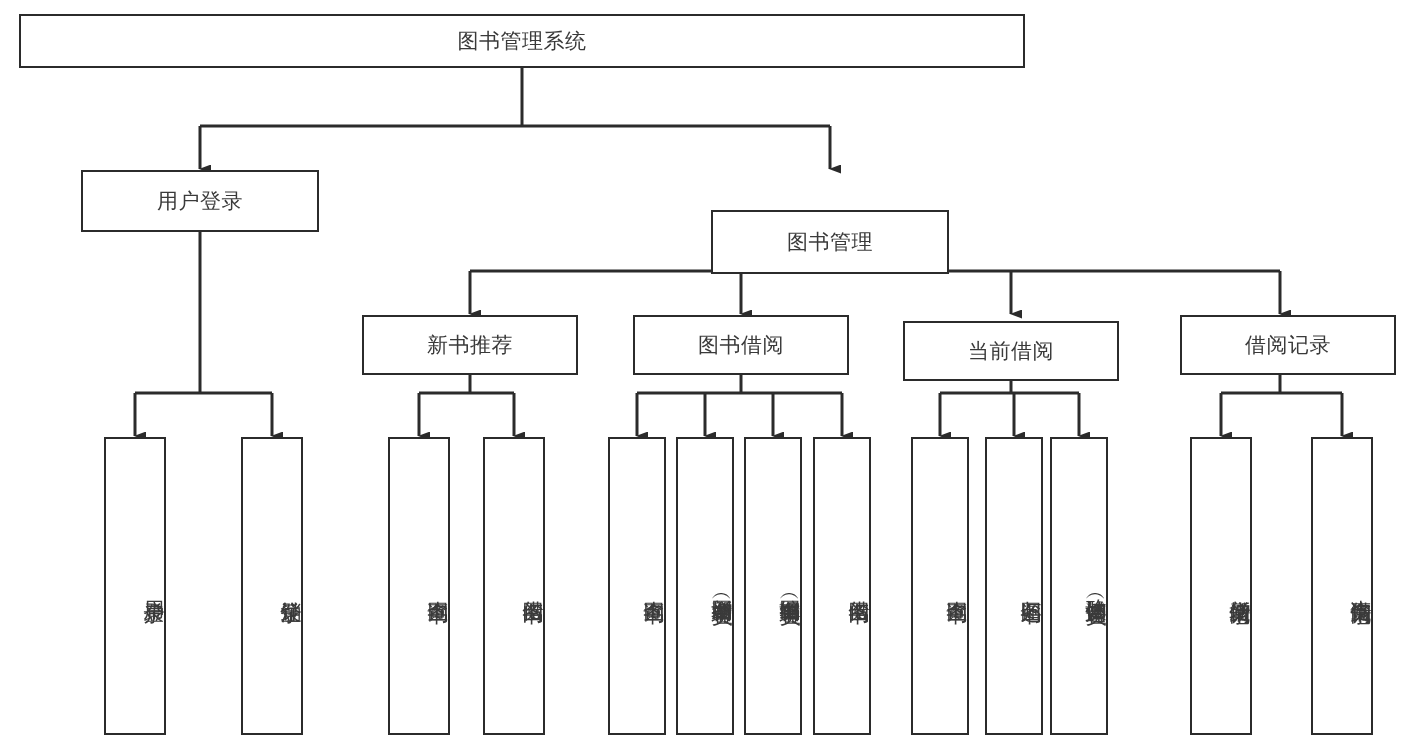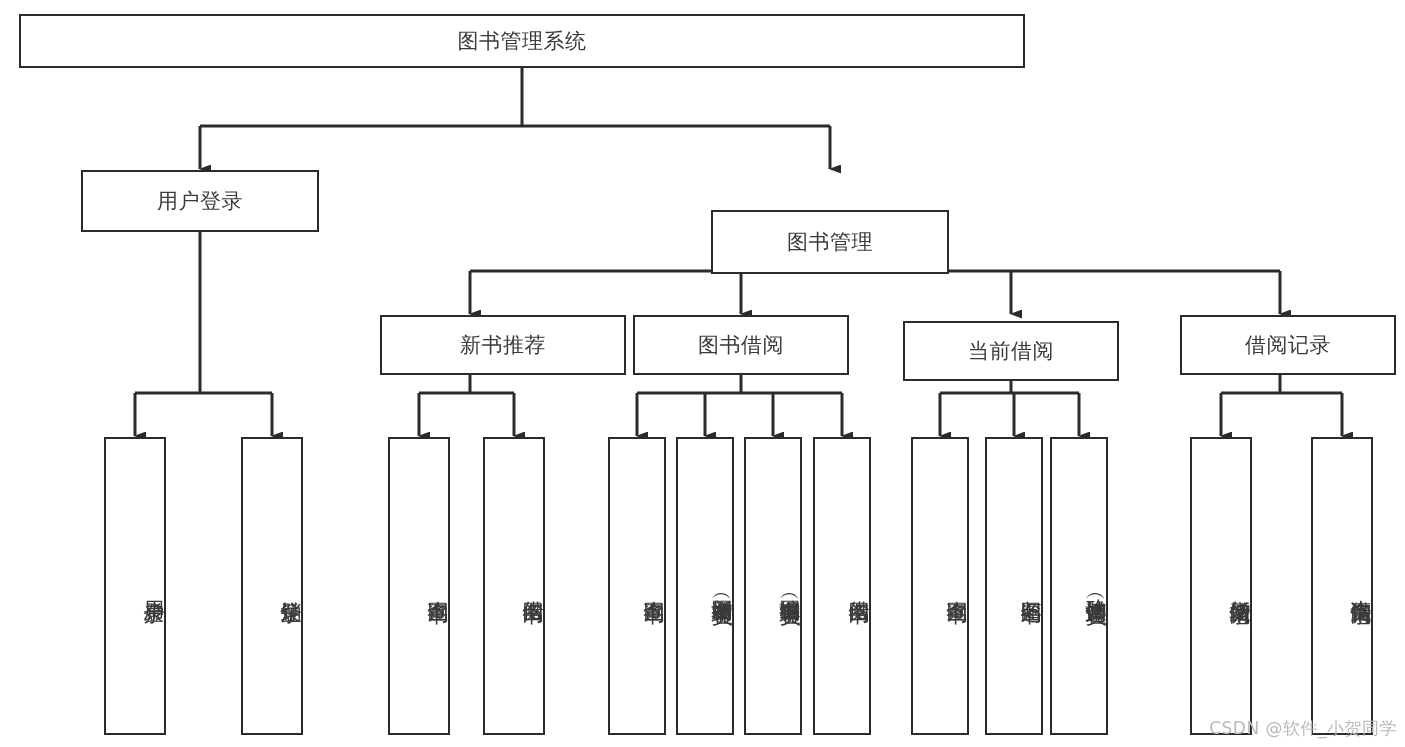--- a/index.html
+++ b/index.html
@@ -124,21 +124,21 @@
   <div id="node-layer">
       <div class="node horizontal" id="node-root" style="left: 19px; top: 14px; width: 1006px; height: 54px;">
         <span class="label">图书管理系统</span>
       </div>
       <div class="node horizontal" id="node-user-login" style="left: 81px; top: 170px; width: 238px; height: 62px;">
         <span class="label">用户登录</span>
       </div>
       <div class="node horizontal" id="node-book-manage" style="left: 711px; top: 170px; width: 238px; height: 64px; margin-top: 40px;">
         <span class="label">图书管理</span>
       </div>
-      <div class="node horizontal" id="node-new-book-rec" style="left: 380px; top: 315px; width: 246px; height: 60px;">
+      <div class="node horizontal" id="node-new-book-rec" style="left: 362px; top: 315px; width: 216px; height: 60px;">
         <span class="label">新书推荐</span>
       </div>
       <div class="node horizontal" id="node-book-borrow" style="left: 633px; top: 315px; width: 216px; height: 60px; text-align: center;">
         <span class="label">图书借阅</span>
       </div>
       <div class="node horizontal" id="node-current-borrow" style="left: 903px; top: 321px; width: 216px; height: 60px;">
         <span class="label">当前借阅</span>
       </div>
       <div class="node horizontal" id="node-borrow-record" style="left: 1172px; top: 315px; width: 216px; height: 60px; margin-left: 8px;">
         <span class="label">借阅记录</span>
@@ -177,14 +177,13 @@
         <span class="label">确认归还（管理员）</span>
       </div>
       <div class="node vertical" id="node-leaf-add-record" style="left: 1190px; top: 437px; width: 62px; height: 298px;">
         <span class="label">新增借阅记录</span>
       </div>
       <div class="node vertical" id="node-leaf-query-record" style="left: 1311px; top: 437px; width: 62px; height: 298px;">
         <span class="label">查询借阅记录</span>
       </div>
     </div>
 
-  <div id="watermark">CSDN @软件_小贺同学</div>
 </div>
 
 </body></html>

